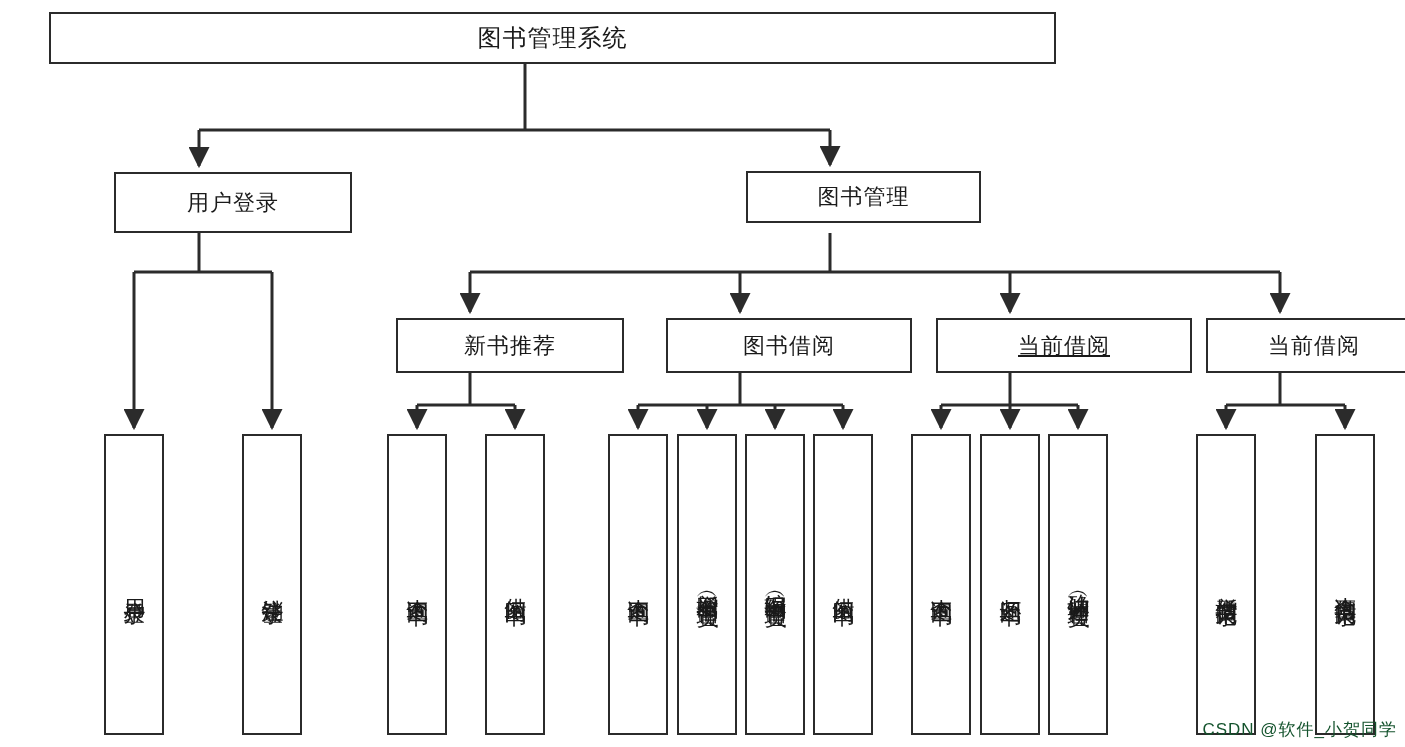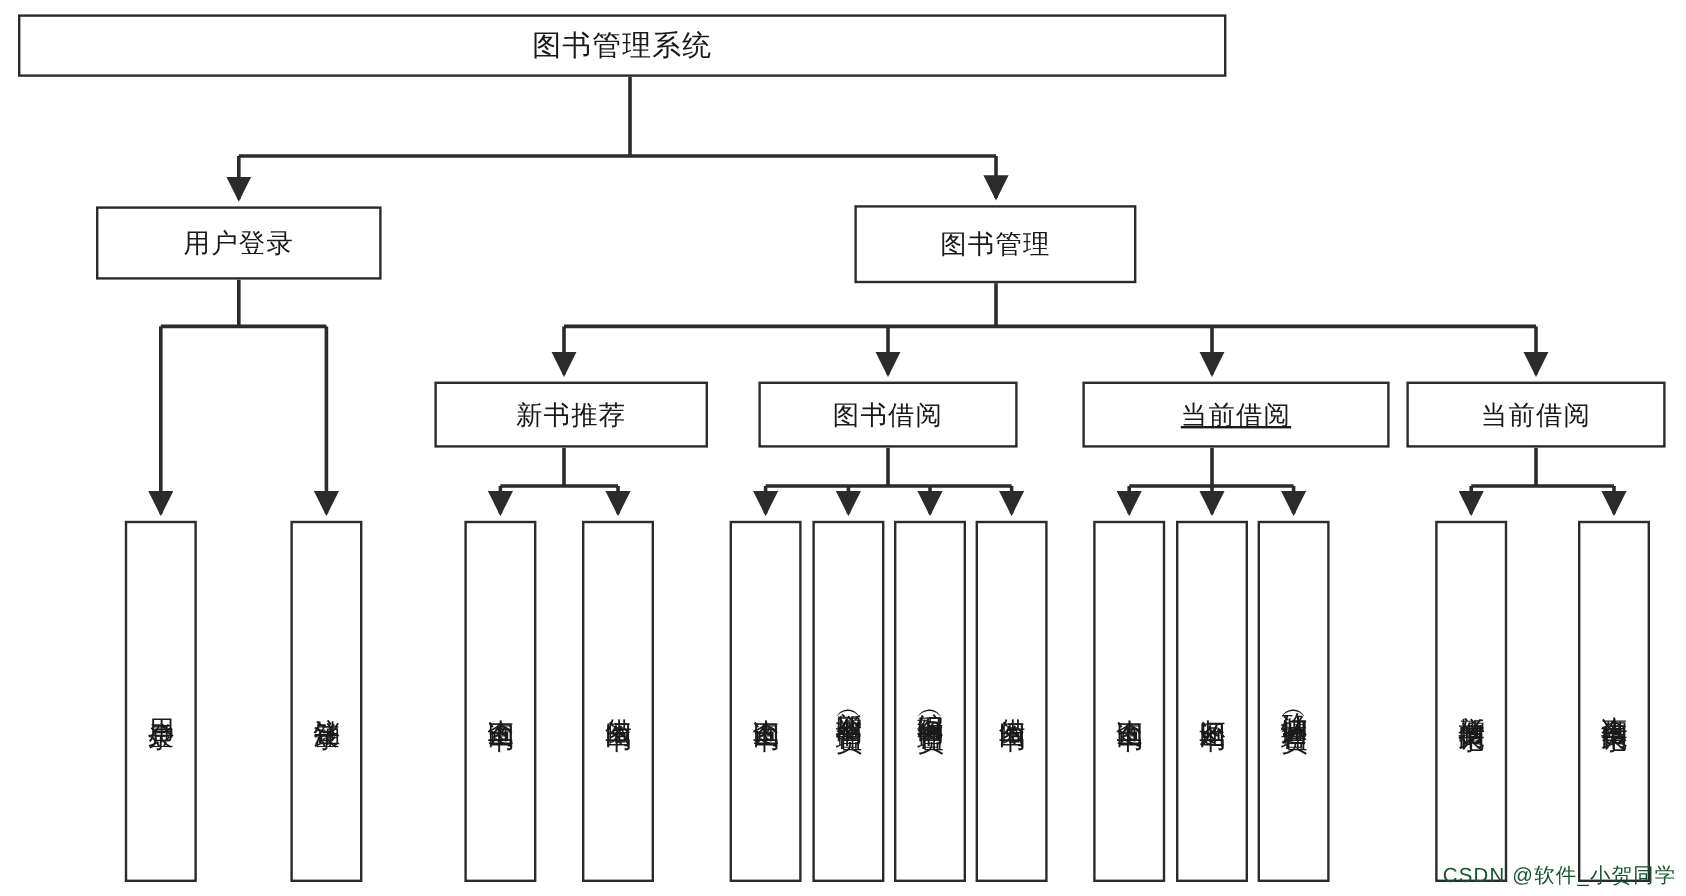--- a/index.html
+++ b/index.html
@@ -33,20 +33,21 @@
     display: flex;
     align-items: center;
     justify-content: center;
     color: #1a1a1a;
     z-index: 2;
   }
   .node-h {
     font-size: 22px;
     letter-spacing: 1px;
     white-space: nowrap;
+    margin-left: 34px;
   }
   .node-root {
     font-size: 24px;
   }
   .node-v {
     writing-mode: vertical-rl;
     text-orientation: upright;
     font-size: 22px;
     line-height: 1.22;
     letter-spacing: 2px;
@@ -123,24 +124,24 @@
       <path d="M 1280 373 L 1280 405"></path>
       <path d="M 1226 405 L 1345 405"></path>
       <path d="M 1226 405 L 1226 428" marker-end="url(#arrow)"></path>
       <path d="M 1345 405 L 1345 428" marker-end="url(#arrow)"></path>
     </g>
   </svg>
 
   <div class="node node-h node-root" id="n-root" style="left: 15px; top: 12px; width: 1007px; height: 52px;">图书管理系统</div>
 
   <div class="node node-h" id="n-l2-0" style="left: 80px; top: 172px; width: 238px; height: 61px;">用户登录</div>
-  <div class="node node-h" id="n-l2-1" style="left: 712px; top: 171px; width: 235px; height: 65px;">图书管理</div>
+  <div class="node node-h" id="n-l2-1" style="left: 712px; top: 171px; width: 235px; height: 52px;">图书管理</div>
 
   <div class="node node-h" id="n-l3-0" style="left: 362px; top: 318px; width: 228px; height: 55px;">新书推荐</div>
-  <div class="node node-h" id="n-l3-1" style="left: 632px; top: 318px; width: 216px; height: 55px;">图书借阅</div>
+  <div class="node node-h" id="n-l3-1" style="left: 632px; top: 318px; width: 246px; height: 55px;">图书借阅</div>
   <div class="node node-h" id="n-l3-2" style="left: 902px; top: 318px; width: 256px; height: 55px; text-decoration: underline;">当前借阅</div>
   <div class="node node-h" id="n-l3-3" style="left: 1172px; top: 318px; width: 216px; height: 55px;">当前借阅</div>
 
   <div class="node node-v" id="n-leaf-0" style="left: 104px; top: 434px; width: 60px; height: 301px;">
     <span class="vlabel">用户登录</span>
   </div>
   <div class="node node-v" id="n-leaf-1" style="left: 242px; top: 434px; width: 60px; height: 301px;">
     <span class="vlabel">注销登录</span>
   </div>
   <div class="node node-v" id="n-leaf-2" style="left: 387px; top: 434px; width: 60px; height: 301px;">

